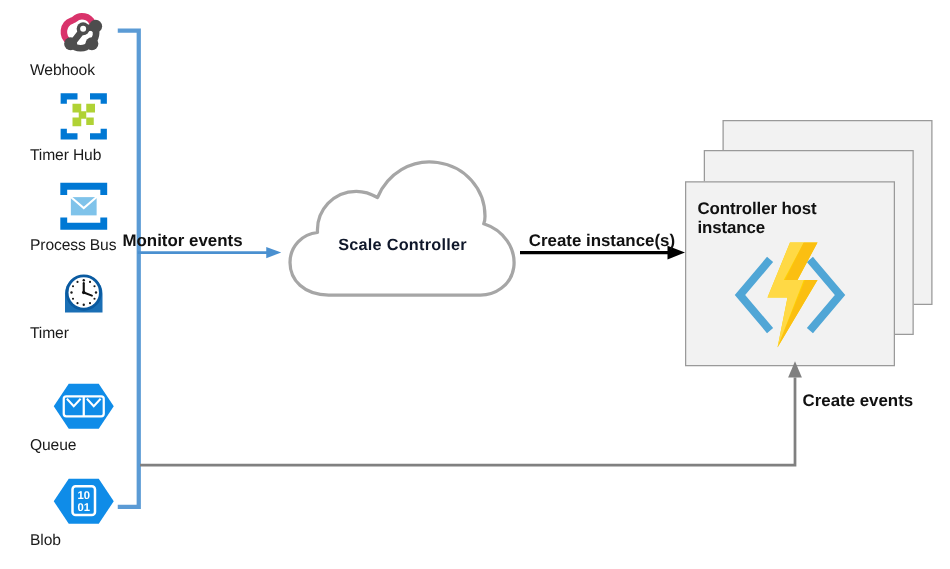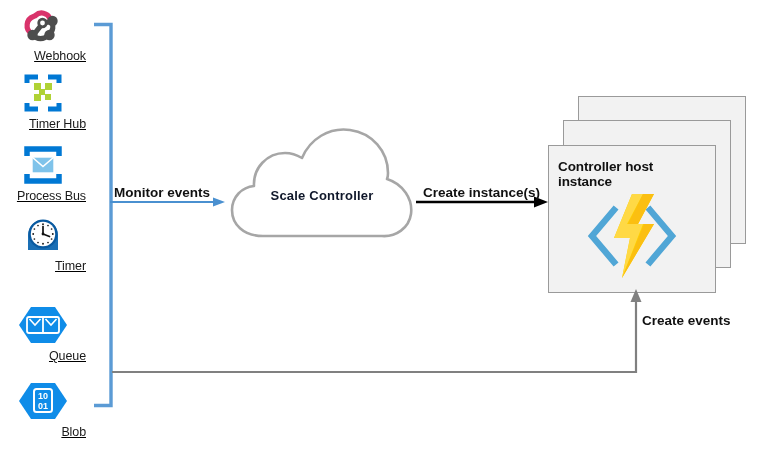--- a/index.html
+++ b/index.html
@@ -14,24 +14,23 @@
     position: relative;
     width: 760px;
     height: 455px;
     background: #ffffff;
     overflow: hidden;
   }
 
   
   .trigger {
     position: absolute;
-    left: 0;
+    left: 24px;
     width: 86px;
-    text-align: right;
-    text-decoration: underline;
+    text-align: left;
   }
   .trigger .glyph {
     width: 86px;
     height: 46px;
     display: flex;
     align-items: center;
     justify-content: center;
   }
   .trigger .caption {
     margin-top: 1px;
@@ -232,21 +231,21 @@
       <path d="M0 2.5 L17 2.5 L17 383.5 L0 383.5" fill="none" stroke="#5b9bd5" stroke-width="3.4"></path>
     </svg>
   </div>
 
   <div class="edge" style="left:110px; top:190px;">
     <svg width="118" height="24" viewBox="0 0 118 24">
       <line x1="0" y1="12" x2="104" y2="12" stroke="#4a90d0" stroke-width="2.2"></line>
       <polygon points="115,12 103,7.5 103,16.5" fill="#4a90d0"></polygon>
     </svg>
   </div>
-  <div class="edge-label" style="left:114px; top:185px;">Monitor events</div>
+  <div class="edge-label" style="left:98px; top:185px;">Monitor events</div>
 
   <div class="cloud-wrap">
     <svg width="200" height="140" viewBox="0 0 200 140">
       <path d="M41 118
                C 21 118, 10 106, 10 92
                C 10 79, 20 69, 32 68
                C 31 50, 45 35, 63 35
                C 69 35, 75 37, 80 40
                C 88 21, 107 9, 128 12
                C 150 15, 166 33, 166 55

